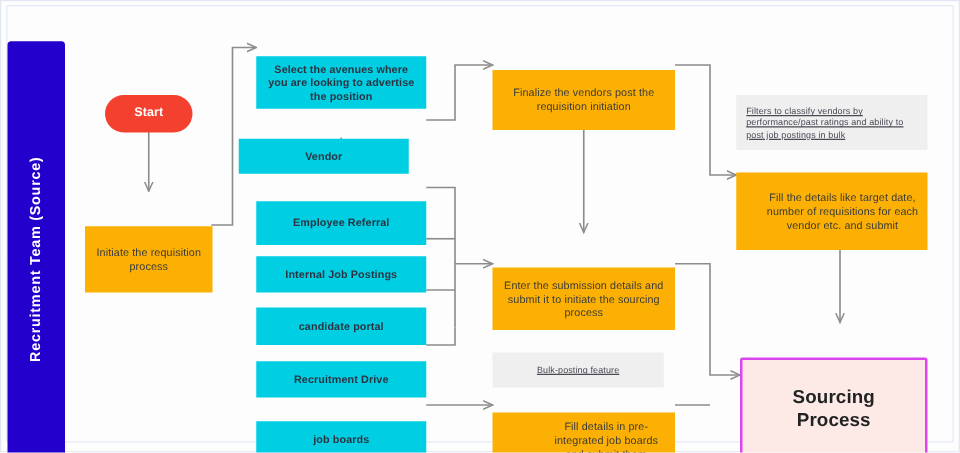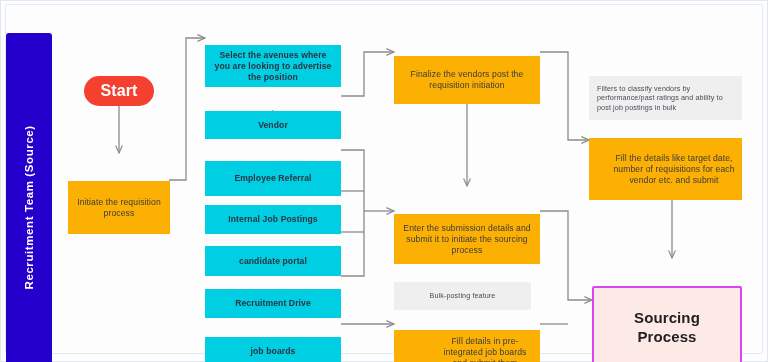--- a/index.html
+++ b/index.html
@@ -57,26 +57,26 @@
     font-weight:bold;
     letter-spacing:0.6px;
   }
 
   
   .start{
     background:#F4402E;
     border-radius:22px;
     color:#ffffff;
     font-weight:bold;
-    font-size:16px;
+    font-size:10px;
   }
 
   .orange{ background:#FBB003; color:#3b3b3b; font-size:8.6px; }
   .cyan{ background:#00CEE3; color:#2c3340; font-size:8.6px; font-weight:bold; }
-  .note{ background:#EFEFEF; color:#4a4a55; font-size:7.2px; }
+  .note{ background:#EFEFEF; color:#4a4a55; font-size:7.2px;text-decoration:underline; }
   .note.left{ justify-content:flex-start; text-align:left; }
   .note.left span{ padding:0 8px; }
 
   .terminal{
     background:#FDEAE7;
     border:2px solid #d946ef;
     color:#222222;
     font-weight:bold;
     font-size:15px;
     border-radius:2px;
@@ -151,21 +151,21 @@
   </div>
 
   <div class="node orange" style="left:68px;top:153px;width:102px;height:53px;">
     <span>Initiate the requisition process</span>
   </div>
 
   <div class="node cyan" style="left:205px;top:17px;width:136px;height:42px;">
     <span>Select the avenues where you are looking to advertise the position</span>
   </div>
 
-  <div class="node cyan" style="left:205px;top:83px;width:136px;height:28px;">
+  <div class="node cyan" style="left:191px;top:83px;width:136px;height:28px;">
     <span>Vendor</span>
   </div>
 
   <div class="node cyan" style="left:205px;top:133px;width:136px;height:35px;">
     <span>Employee Referral</span>
   </div>
 
   <div class="node cyan" style="left:205px;top:177px;width:136px;height:29px;">
     <span>Internal Job Postings</span>
   </div>

